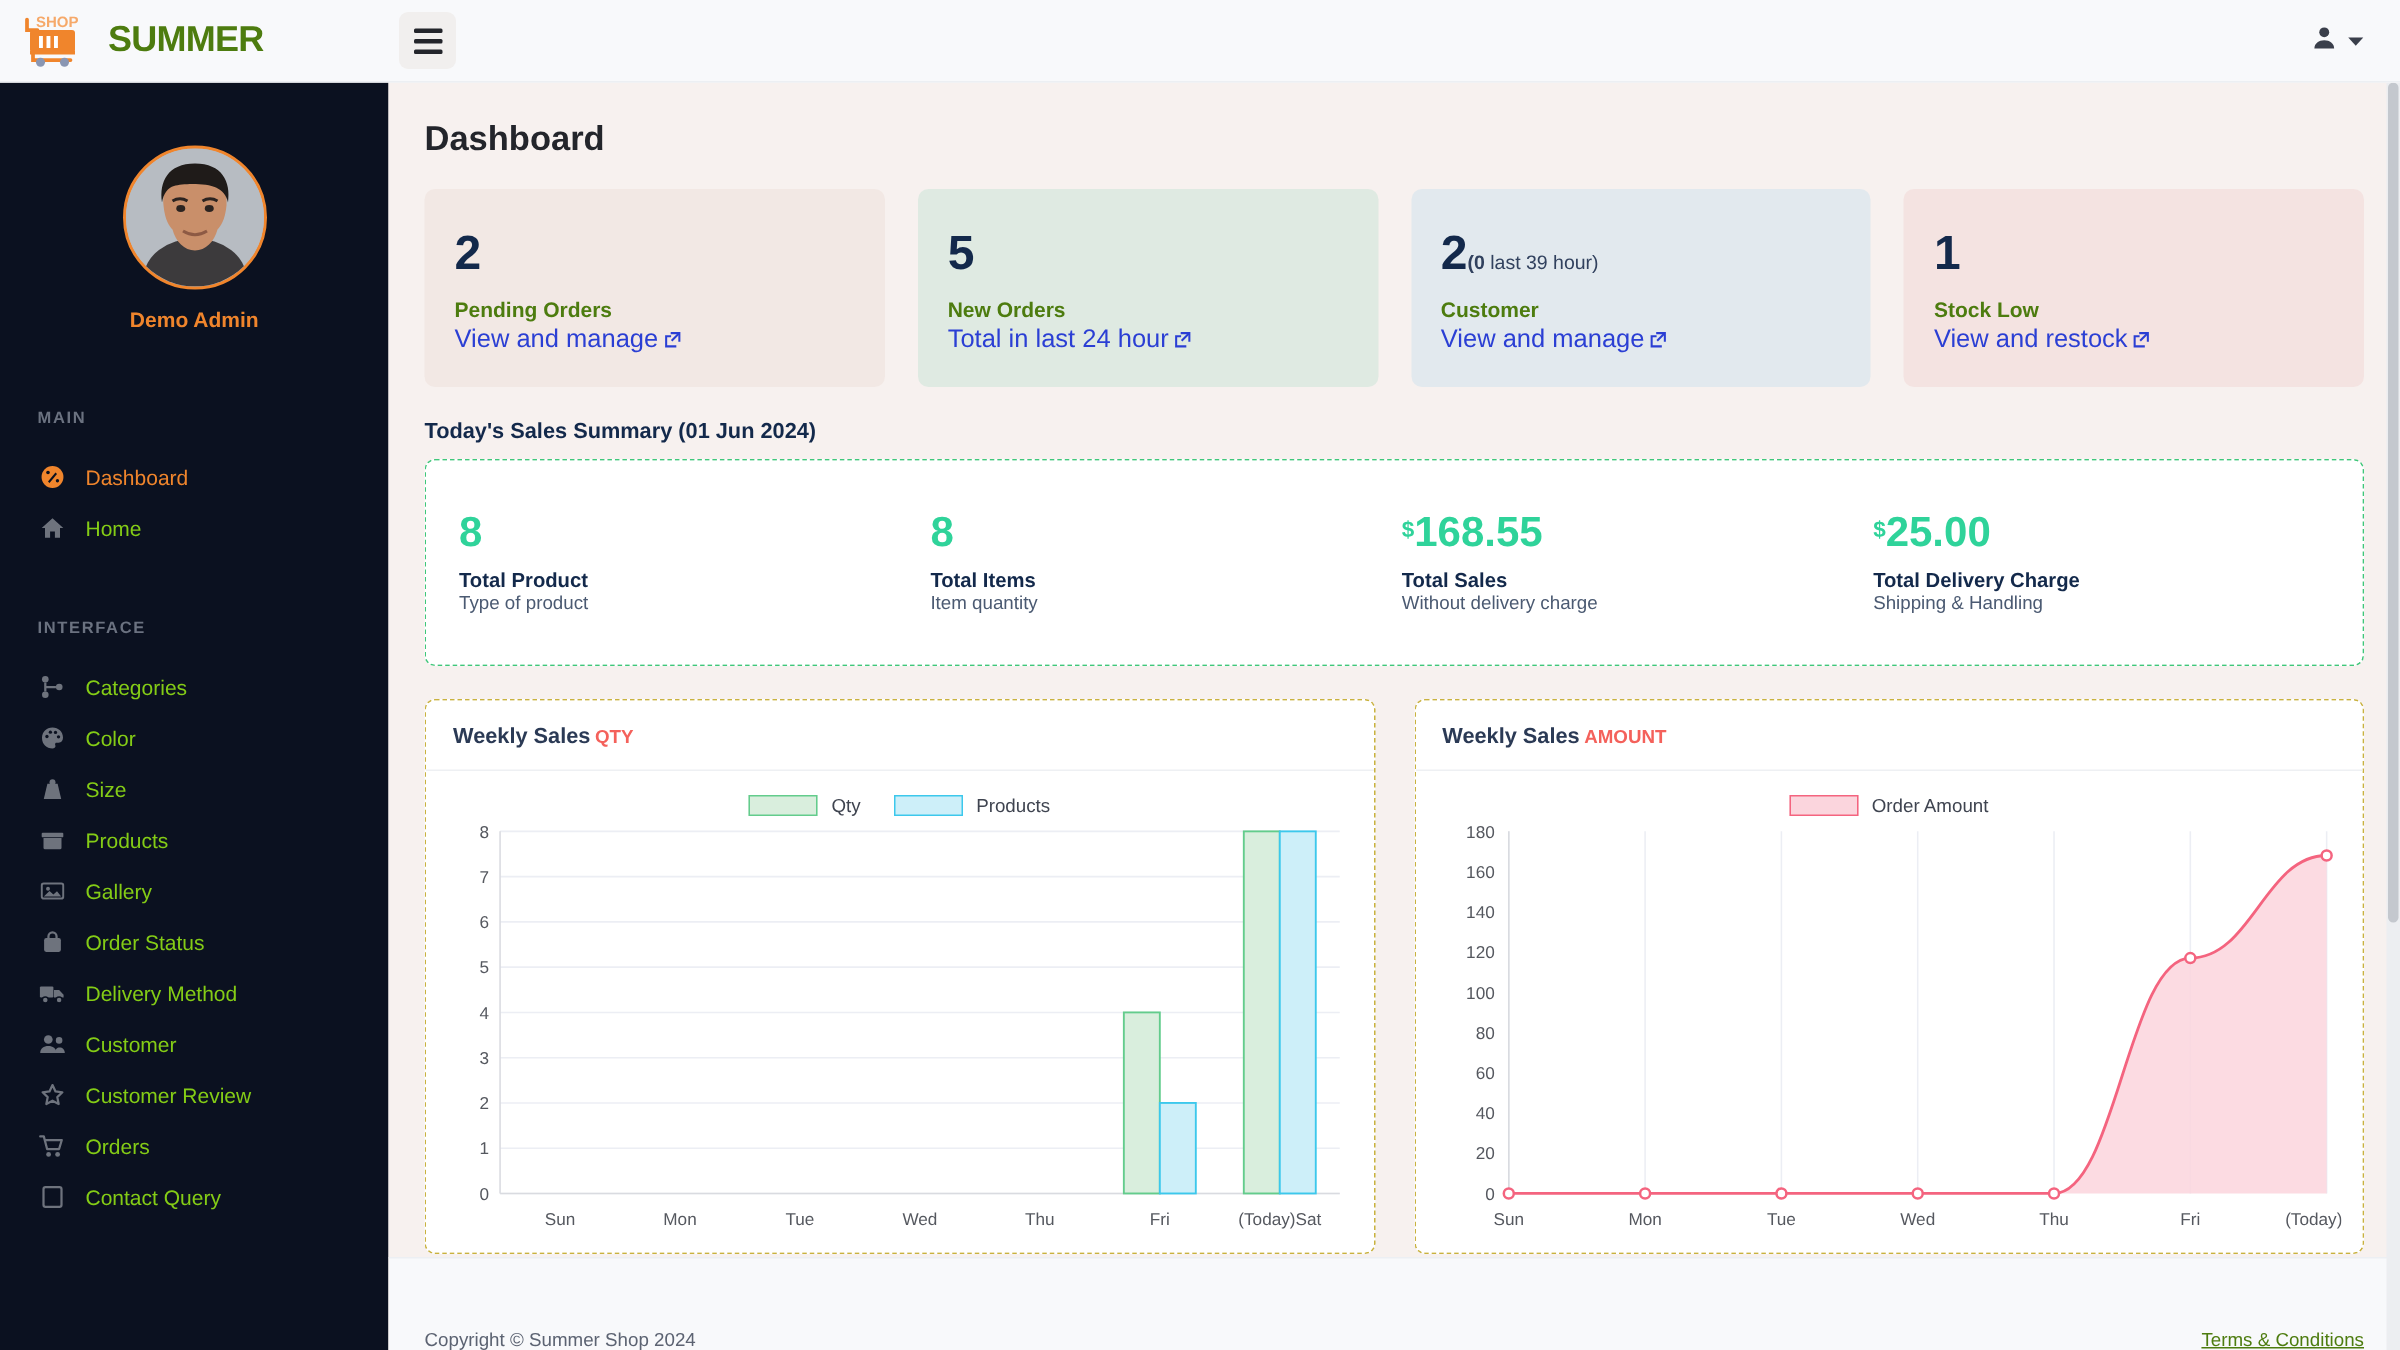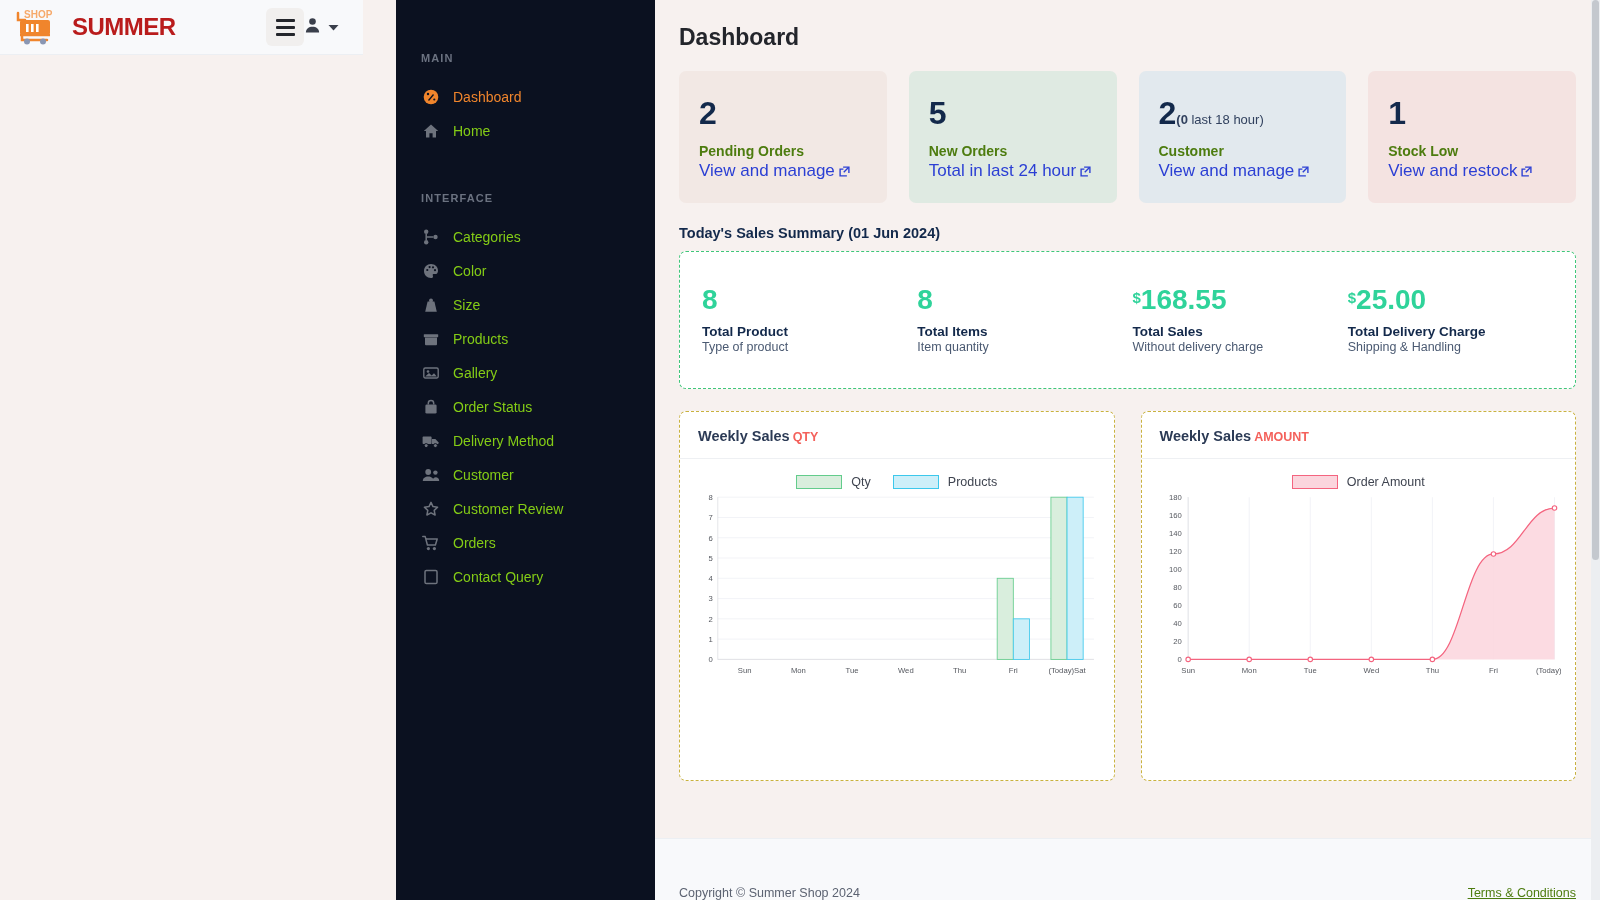--- a/index.html
+++ b/index.html
@@ -3,37 +3,37 @@
 <meta charset="utf-8">
 <style>
   * { box-sizing: border-box; margin: 0; padding: 0; }
   html, body { width: 1600px; height: 900px; overflow: hidden; }
   body {
     font-family: "Liberation Sans", sans-serif;
     background: #f7f1ef;
     color: #1b2a45;
     font-size: 14px;
   }
-  .app { display: flex; flex-direction: row; width: 1600px; height: 900px; gap: 33px; }
+  .app { display: flex; flex-direction: column; width: 1600px; height: 900px; }
 
   
   .topbar {
     height: 55px; min-height: 55px;
     background: #f8f9fb;
     display: flex; align-items: center;
     border-bottom: 1px solid #eceff3;
     position: relative; z-index: 5;
   }
   .brand {
     width: 260px; height: 55px; display: flex; align-items: center;
     padding-left: 14px; gap: 4px;
   }
   .cart-logo { width: 54px; height: 40px; position: relative; }
   .brand-text {
-    font-size: 24px; font-weight: bold; letter-spacing: -0.5px; color: #b91c1c;
+    font-size: 24px; font-weight: bold; letter-spacing: -0.5px; color: #4d7c0f;
   }
   .hamburger {
     width: 38px; height: 38px; background: #f1efee; border-radius: 6px;
     display: flex; flex-direction: column; justify-content: center; align-items: center;
     gap: 4px; cursor: pointer; margin-left: 6px;
   }
   .hamburger span { display:block; width: 19px; height: 3px; background: #23252b; border-radius: 1px; }
   .topbar-right { margin-left: auto; display: flex; align-items: center; gap: 7px; padding-right: 24px; cursor: pointer; }
 
   
@@ -163,20 +163,36 @@
             <path d="M0.5 1 L5.5 6.5 L10.5 1 Z" fill="#3a3f4b"></path>
           </svg>
       </span>
     </div>
   </div>
 
   <div class="body-wrap">
 
     <div class="sidebar">
       <div class="sb-inner">
+        <div class="avatar-block">
+          <div class="avatar">
+            <svg width="92" height="92" viewBox="0 0 92 92">
+              <rect width="92" height="92" fill="#b7bcc2"></rect>
+              <ellipse cx="46" cy="86" rx="34" ry="26" fill="#3c3a3c"></ellipse>
+              <path d="M46 14 C30 14 24 26 25 38 C26 48 29 52 31 54 C33 62 39 68 46 68 C53 68 59 62 61 54 C63 52 66 48 67 38 C68 26 62 14 46 14 Z" fill="#c98f6a"></path>
+              <path d="M46 10 C28 10 22 22 24 36 C25 30 28 26 32 25 C38 23 54 23 60 26 C64 28 67 31 68 36 C70 22 64 10 46 10 Z" fill="#1f1b19"></path>
+              <ellipse cx="36.5" cy="40" rx="3" ry="2.3" fill="#2b2320"></ellipse>
+              <ellipse cx="55.5" cy="40" rx="3" ry="2.3" fill="#2b2320"></ellipse>
+              <path d="M31 35 Q36 32 41 35" stroke="#2b2320" stroke-width="2" fill="none"></path>
+              <path d="M51 35 Q56 32 61 35" stroke="#2b2320" stroke-width="2" fill="none"></path>
+              <path d="M38 55 Q46 60 54 55" stroke="#8d5a44" stroke-width="2" fill="none"></path>
+            </svg>
+          </div>
+          <div class="avatar-name">Demo Admin</div>
+        </div>
 
         <div class="sb-section">MAIN</div>
         <div class="sb-item active">
           <span class="ico">
             <svg width="16" height="16" viewBox="0 0 16 16">
                 <circle cx="8" cy="8" r="7.3"></circle>
                 <path d="M5 11 L10 5 L11 6 L6 12 Z" fill="#0b1120"></path>
                 <circle cx="5" cy="5" r="1.2" fill="#0b1120"></circle>
                 <circle cx="11.3" cy="10.5" r="1.1" fill="#0b1120"></circle>
               </svg>
@@ -338,21 +354,21 @@
               <svg width="11" height="11" viewBox="0 0 12 12">
                   <path d="M4.5 1.2h6.3v6.3" fill="none" stroke="#2b3fd4" stroke-width="1.5"></path>
                   <path d="M10.3 1.7 L5.2 6.8" stroke="#2b3fd4" stroke-width="1.5"></path>
                   <path d="M8.6 10.8H1.2V3.4h3.6" fill="none" stroke="#2b3fd4" stroke-width="1.5"></path>
                 </svg>
             </div>
           </div>
 
           <div class="stat-card" style="background:#e2e9ee">
             <div class="stat-num">
-              <span>2</span><span class="sub"><b>(0</b><span> last 18 hour)</span></span>
+              <span>2</span><span class="sub"><b>(0</b><span> last 39 hour)</span></span>
             </div>
             <div class="stat-label">Customer</div>
             <div class="stat-link">
               <span>View and manage</span>
               <svg width="11" height="11" viewBox="0 0 12 12">
                   <path d="M4.5 1.2h6.3v6.3" fill="none" stroke="#2b3fd4" stroke-width="1.5"></path>
                   <path d="M10.3 1.7 L5.2 6.8" stroke="#2b3fd4" stroke-width="1.5"></path>
                   <path d="M8.6 10.8H1.2V3.4h3.6" fill="none" stroke="#2b3fd4" stroke-width="1.5"></path>
                 </svg>
             </div>

